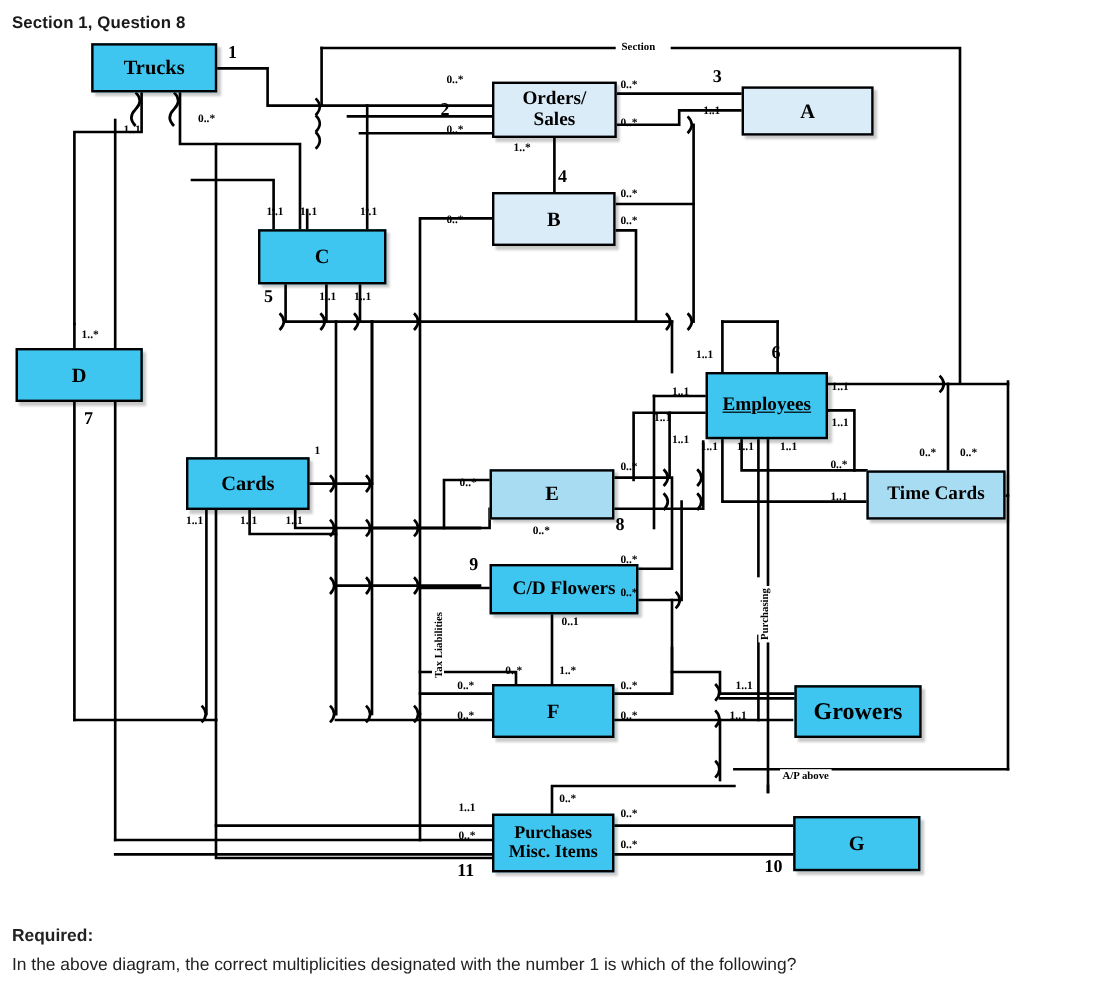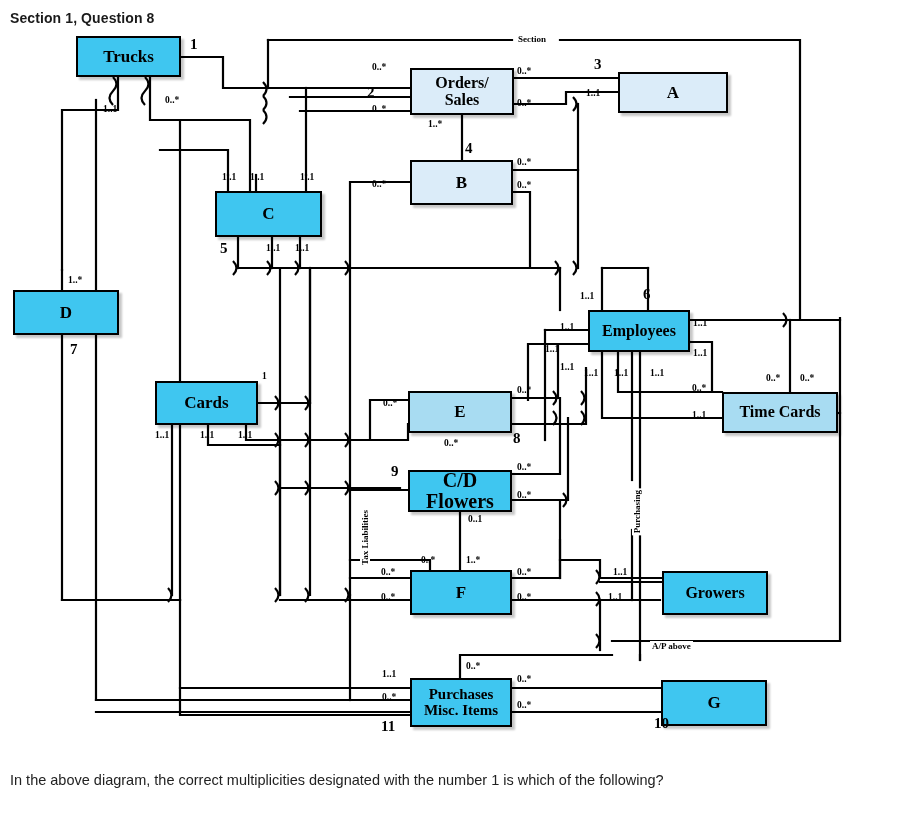--- a/index.html
+++ b/index.html
@@ -184,27 +184,27 @@
   </g>
 </svg>
 
 <div id="entities">
     <div class="ent dark" style="left: 76px; top: 36px; width: 105px; height: 41px; font-size: 17px;">Trucks</div>
     <div class="ent light" style="left: 410px; top: 68px; width: 104px; height: 47px; font-size: 16px;">Orders/<br>Sales</div>
     <div class="ent light" style="left: 618px; top: 72px; width: 110px; height: 41px; font-size: 17px;">A</div>
     <div class="ent light" style="left: 410px; top: 160px; width: 103px; height: 45px; font-size: 17px;">B</div>
     <div class="ent dark" style="left: 215px; top: 191px; width: 107px; height: 46px; font-size: 17px;">C</div>
     <div class="ent dark" style="left: 13px; top: 290px; width: 106px; height: 45px; font-size: 17px;">D</div>
-    <div class="ent dark" style="left: 588px; top: 310px; width: 102px; height: 42px; font-size: 16px;">Employees</div>
+    <div class="ent dark" style="left: 588px; top: 310px; width: 102px; height: 56px; font-size: 16px; text-decoration: underline;">Employees</div>
     <div class="ent dark" style="left: 155px; top: 381px; width: 103px; height: 44px; font-size: 17px;">Cards</div>
     <div class="ent mid" style="left: 408px; top: 391px; width: 104px; height: 42px; font-size: 17px;">E</div>
     <div class="ent mid" style="left: 722px; top: 392px; width: 116px; height: 41px; font-size: 16px;">Time Cards</div>
-    <div class="ent dark" style="left: 408px; top: 470px; width: 104px; height: 42px; font-size: 20px;">C/D Flowers</div>
+    <div class="ent dark" style="left: 408px; top: 470px; width: 124px; height: 42px; font-size: 16px;">C/D Flowers</div>
     <div class="ent dark" style="left: 410px; top: 570px; width: 102px; height: 45px; font-size: 17px;">F</div>
-    <div class="ent dark" style="left: 662px; top: 571px; width: 106px; height: 44px; font-size: 16px;">Growers</div>
+    <div class="ent dark" style="left: 662px; top: 571px; width: 106px; height: 44px; font-size: 20px;">Growers</div>
     <div class="ent dark" style="left: 410px; top: 678px; width: 102px; height: 49px; font-size: 15px;">Purchases<br>Misc. Items</div>
     <div class="ent dark" style="left: 661px; top: 680px; width: 106px; height: 46px; font-size: 17px;">G</div>
   </div>
 <div id="mults">
     <span class="mult" style="left: 372px; top: 62px;">0..*</span>
     <span class="mult" style="left: 517px; top: 66px;">0..*</span>
     <span class="mult" style="left: 103px; top: 104px;">1..1</span>
     <span class="mult" style="left: 165px; top: 95px;">0..*</span>
     <span class="mult" style="left: 372px; top: 104px;">0..*</span>
     <span class="mult" style="left: 517px; top: 98px;">0..*</span>
@@ -259,25 +259,26 @@
 <div id="nums">
     <span class="num" style="left: 190px; top: 36px;">1</span>
     <span class="num" style="left: 367px; top: 84px;">2</span>
     <span class="num" style="left: 594px; top: 56px;">3</span>
     <span class="num" style="left: 465px; top: 140px;">4</span>
     <span class="num" style="left: 220px; top: 240px;">5</span>
     <span class="num" style="left: 643px; top: 286px;">6</span>
     <span class="num" style="left: 70px; top: 341px;">7</span>
     <span class="num" style="left: 513px; top: 430px;">8</span>
     <span class="num" style="left: 391px; top: 463px;">9</span>
-    <span class="num" style="left: 654px; top: 715px;">10</span>
+    <span class="num" style="left: 637px; top: 715px;">10</span>
     <span class="num" style="left: 381px; top: 718px;">11</span>
   </div>
 <div id="roles">
     <span class="rolelbl" style="left: 516px; top: 34px;">Section</span>
     <span class="rolelbl" style="left: 650px; top: 641px;">A/P above</span>
     <span class="rolelbl vert" style="left: 360px; top: 508px;">Tax Liabilities</span>
     <span class="rolelbl vert" style="left: 632px; top: 488px;">Purchasing</span>
   </div>
 
 <div id="footer">
+  <div class="req">Required:</div>
   <div class="q">In the above diagram, the correct multiplicities designated with the number 1 is which of the following?</div>
 </div>
 
 </body></html>

